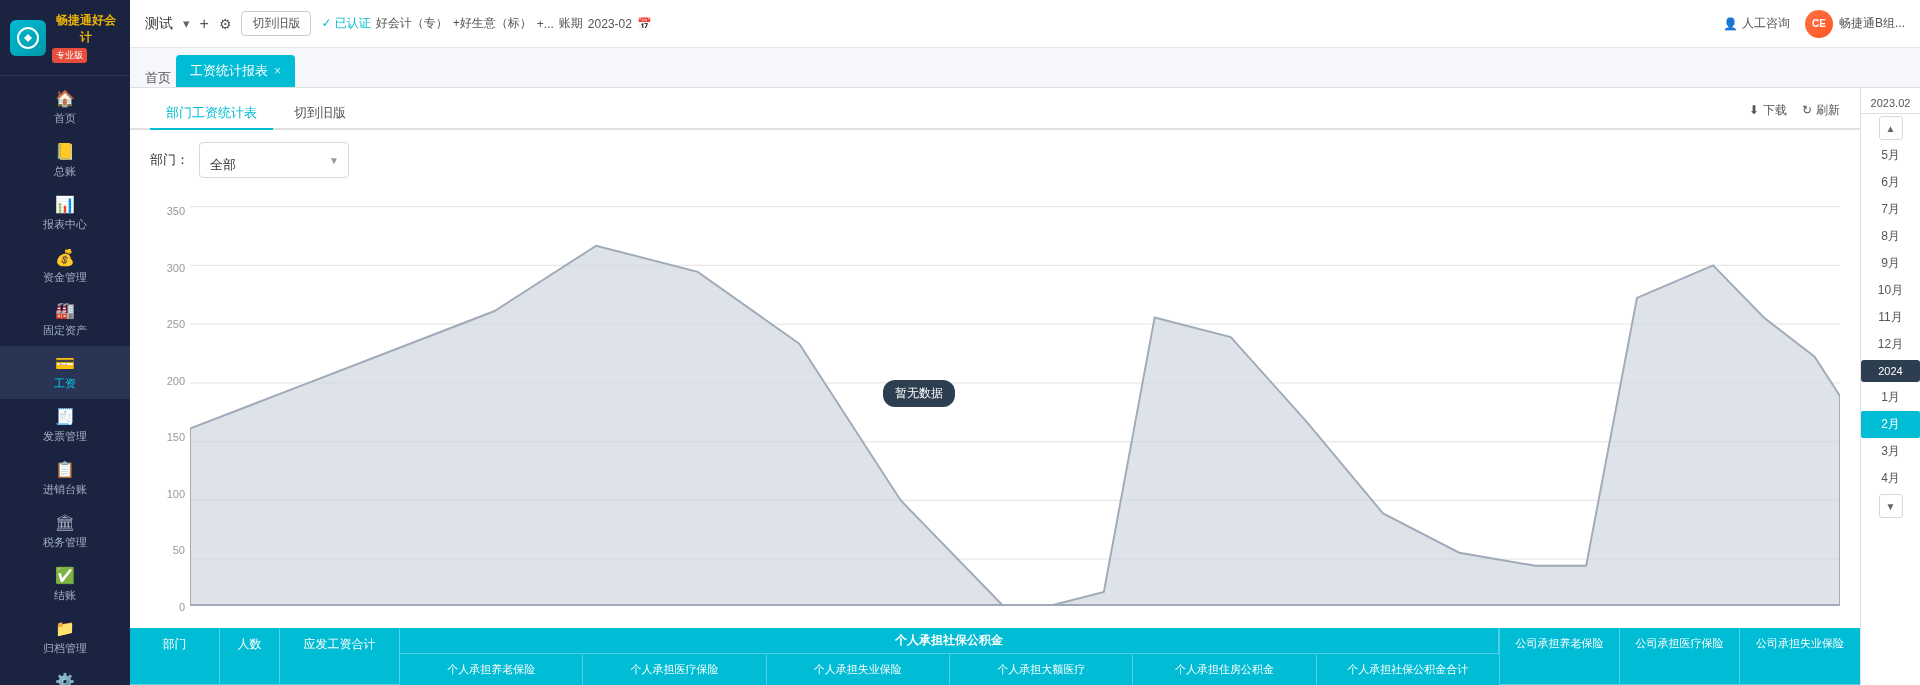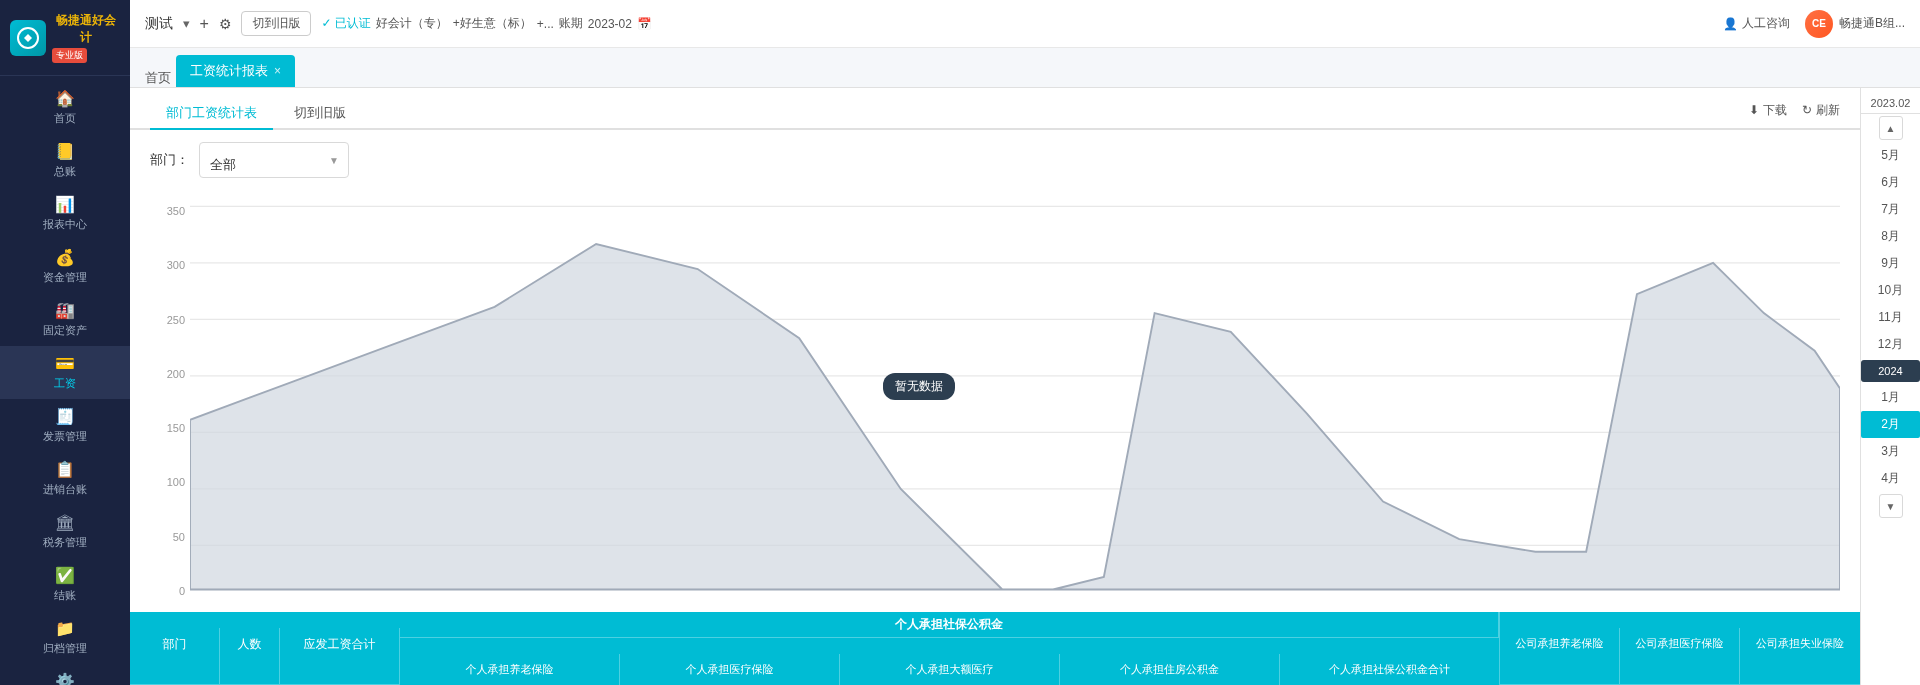--- a/index.html
+++ b/index.html
@@ -331,21 +331,20 @@
       background: #00bcd4;
       color: #fff;
       flex-shrink: 0;
       font-size: 12px;
     }
     .th-cell {
       padding: 8px 5px;
       text-align: center;
       border-right: 1px solid rgba(255,255,255,0.3);
       flex-shrink: 0;
-      margin-top: 16px;
     }
     .th-cell:last-child { border-right: none; }
     .th-group {
       text-align: center;
       border-right: 1px solid rgba(255,255,255,0.3);
       border-bottom: 1px solid rgba(255,255,255,0.3);
     }
 
     
     .date-panel {
@@ -612,20 +611,23 @@
           <div style="flex:1;display:flex;flex-direction:column;border-right:1px solid rgba(255,255,255,0.3);">
             <div class="th-group" style="padding:4px 0;font-weight:bold;">
               <span>个人承担社保公积金</span>
             </div>
             <div style="display:flex;">
               <div class="th-cell" style="flex:1;font-size:11px;">
                 <span>个人承担养老保险</span>
               </div>
               <div class="th-cell" style="flex:1;font-size:11px;">
                 <span>个人承担医疗保险</span>
+              </div>
+              <div class="th-cell" style="flex:1;font-size:11px;">
+                <span>个人承担失业保险</span>
               </div>
               <div class="th-cell" style="flex:1;font-size:11px;">
                 <span>个人承担大额医疗</span>
               </div>
               <div class="th-cell" style="flex:1;font-size:11px;">
                 <span>个人承担住房公积金</span>
               </div>
               <div class="th-cell" style="flex:1;font-size:11px;">
                 <span>个人承担社保公积金合计</span>
               </div>

